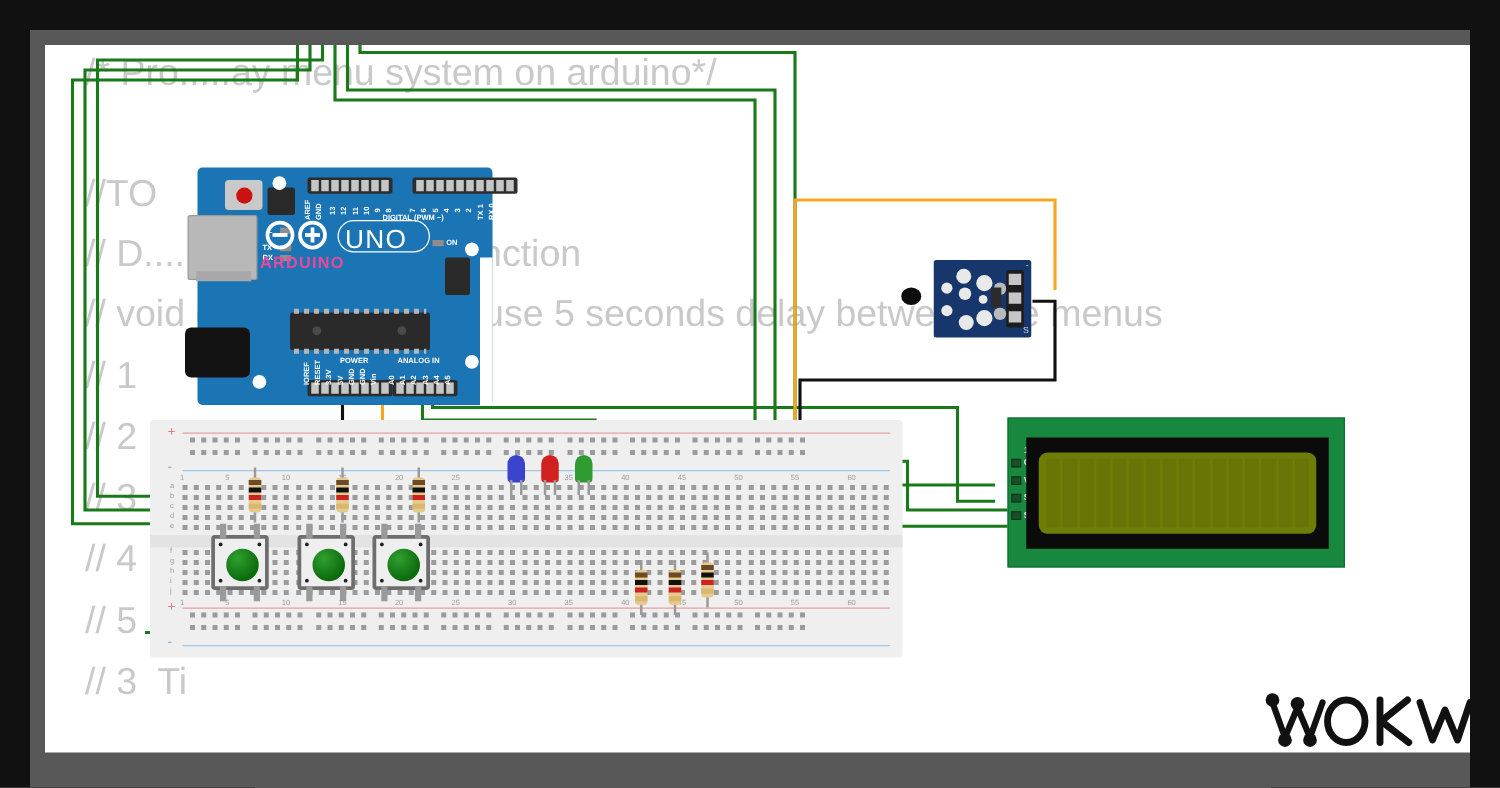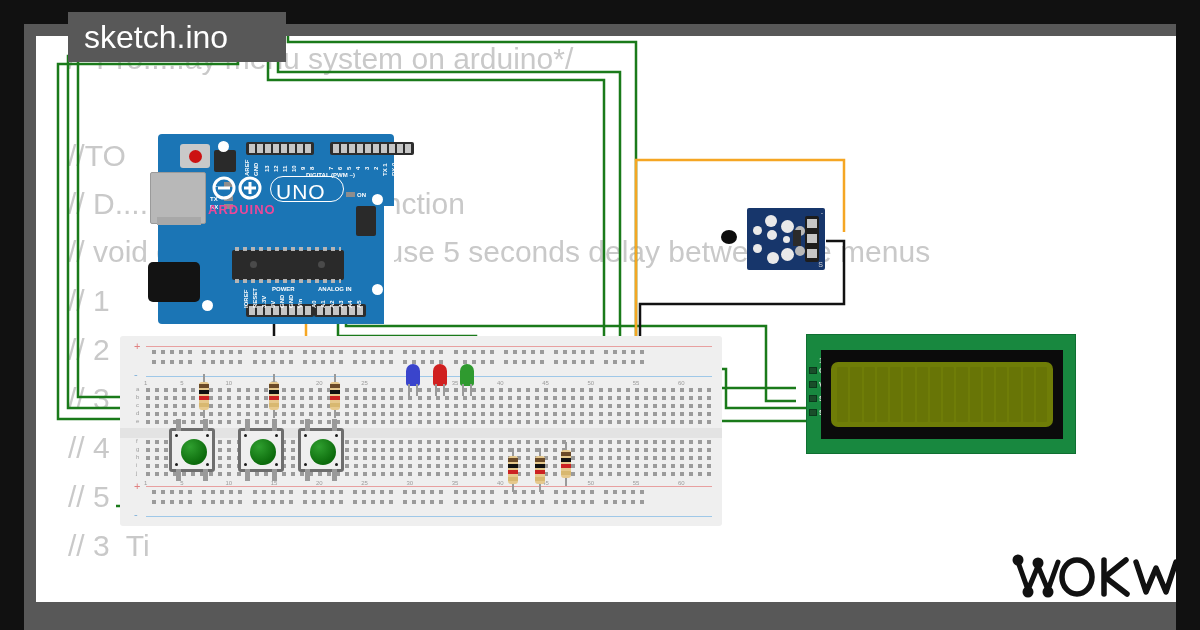--- a/index.html
+++ b/index.html
@@ -1483,17 +1483,14 @@
         <path d="M92,12 L92,46"></path>
         <path d="M114,12 L93,29 L115,46"></path>
         <path d="M124,14 L134,44 L144,20 L154,44 L164,14"></path>
         <path d="M176,20 L176,45"></path>
       </g>
       <circle cx="176" cy="11" r="4.5" fill="#111111"></circle>
     </svg>
 
   </div>
 
-  <div class="tab">
-    <span class="tab-label">sketch.ino</span>
-  </div>
 
 </div>
 
 </body></html>

